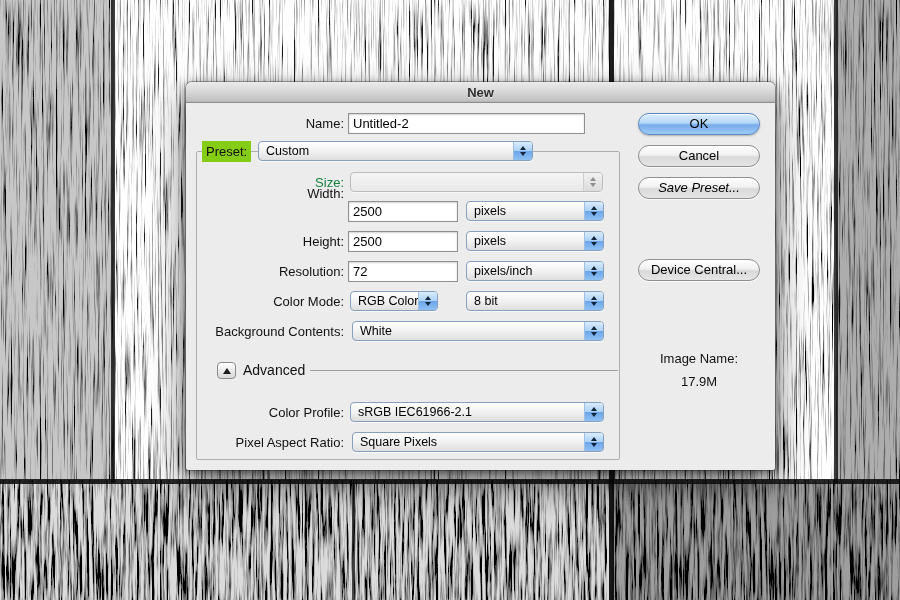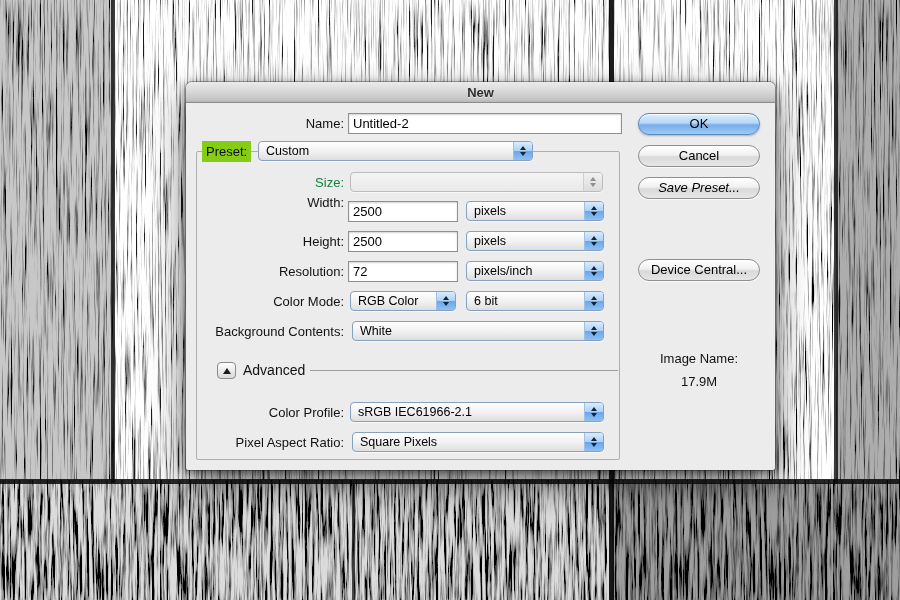--- a/index.html
+++ b/index.html
@@ -131,21 +131,21 @@
     <rect x="352" y="483" width="3" height="117" fill="#0a0a0a" opacity="0.7"></rect>
   </svg>
 
   <div class="dialog">
 
     <div class="titlebar">
       <span>New</span>
     </div>
 
     <div class="lbl" style="top:31px;">Name:</div>
-    <input class="txt" style="left: 162px; top: 31px; width: 274px;" value="Untitled-2">
+    <input class="txt" style="left: 162px; top: 31px; width: 237px;" value="Untitled-2">
 
     <div class="groupbox"></div>
     <div class="preset-lbl">Preset:</div>
 
     <div class="pop" style="left:72px; top:59px; width:275px;gap:28px;">
       <span class="pop-label">Custom</span>
       <span class="pop-cap">
           <i class="arr-up"></i>
           <i class="arr-dn"></i>
         </span>
@@ -153,21 +153,21 @@
 
     <div class="lbl dim" style="top:90px;">Size:</div>
     <div class="pop disabled" style="left:164px; top:90px; width:253px;">
       <span class="pop-label"></span>
       <span class="pop-cap">
           <i class="arr-up"></i>
           <i class="arr-dn"></i>
         </span>
     </div>
 
-    <div class="lbl" style="top:110px;">Width:</div>
+    <div class="lbl" style="top:101px;">Width:</div>
     <input class="txt" style="left: 162px; top: 119px; width: 110px;" value="2500">
     <div class="pop" style="left:280px; top:119px; width:138px;">
       <span class="pop-label">pixels</span>
       <span class="pop-cap">
           <i class="arr-up"></i>
           <i class="arr-dn"></i>
         </span>
     </div>
 
     <div class="lbl" style="top:149px;">Height:</div>
@@ -184,29 +184,29 @@
     <input class="txt" style="left: 162px; top: 179px; width: 110px;" value="72">
     <div class="pop" style="left:280px; top:179px; width:138px;">
       <span class="pop-label">pixels/inch</span>
       <span class="pop-cap">
           <i class="arr-up"></i>
           <i class="arr-dn"></i>
         </span>
     </div>
 
     <div class="lbl" style="top:209px;">Color Mode:</div>
-    <div class="pop" style="left:164px; top:209px; width:106px;">
+    <div class="pop" style="left:164px; top:209px; width:88px;text-align:center;">
       <span class="pop-label">RGB Color</span>
       <span class="pop-cap">
           <i class="arr-up"></i>
           <i class="arr-dn"></i>
         </span>
     </div>
     <div class="pop" style="left:280px; top:209px; width:138px;">
-      <span class="pop-label">6 bit</span>
+      <span class="pop-label">8 bit</span>
       <span class="pop-cap">
           <i class="arr-up"></i>
           <i class="arr-dn"></i>
         </span>
     </div>
 
     <div class="lbl" style="top:239px;">Background Contents:</div>
     <div class="pop" style="left:166px; top:239px; width:252px;">
       <span class="pop-label">White</span>
       <span class="pop-cap">

